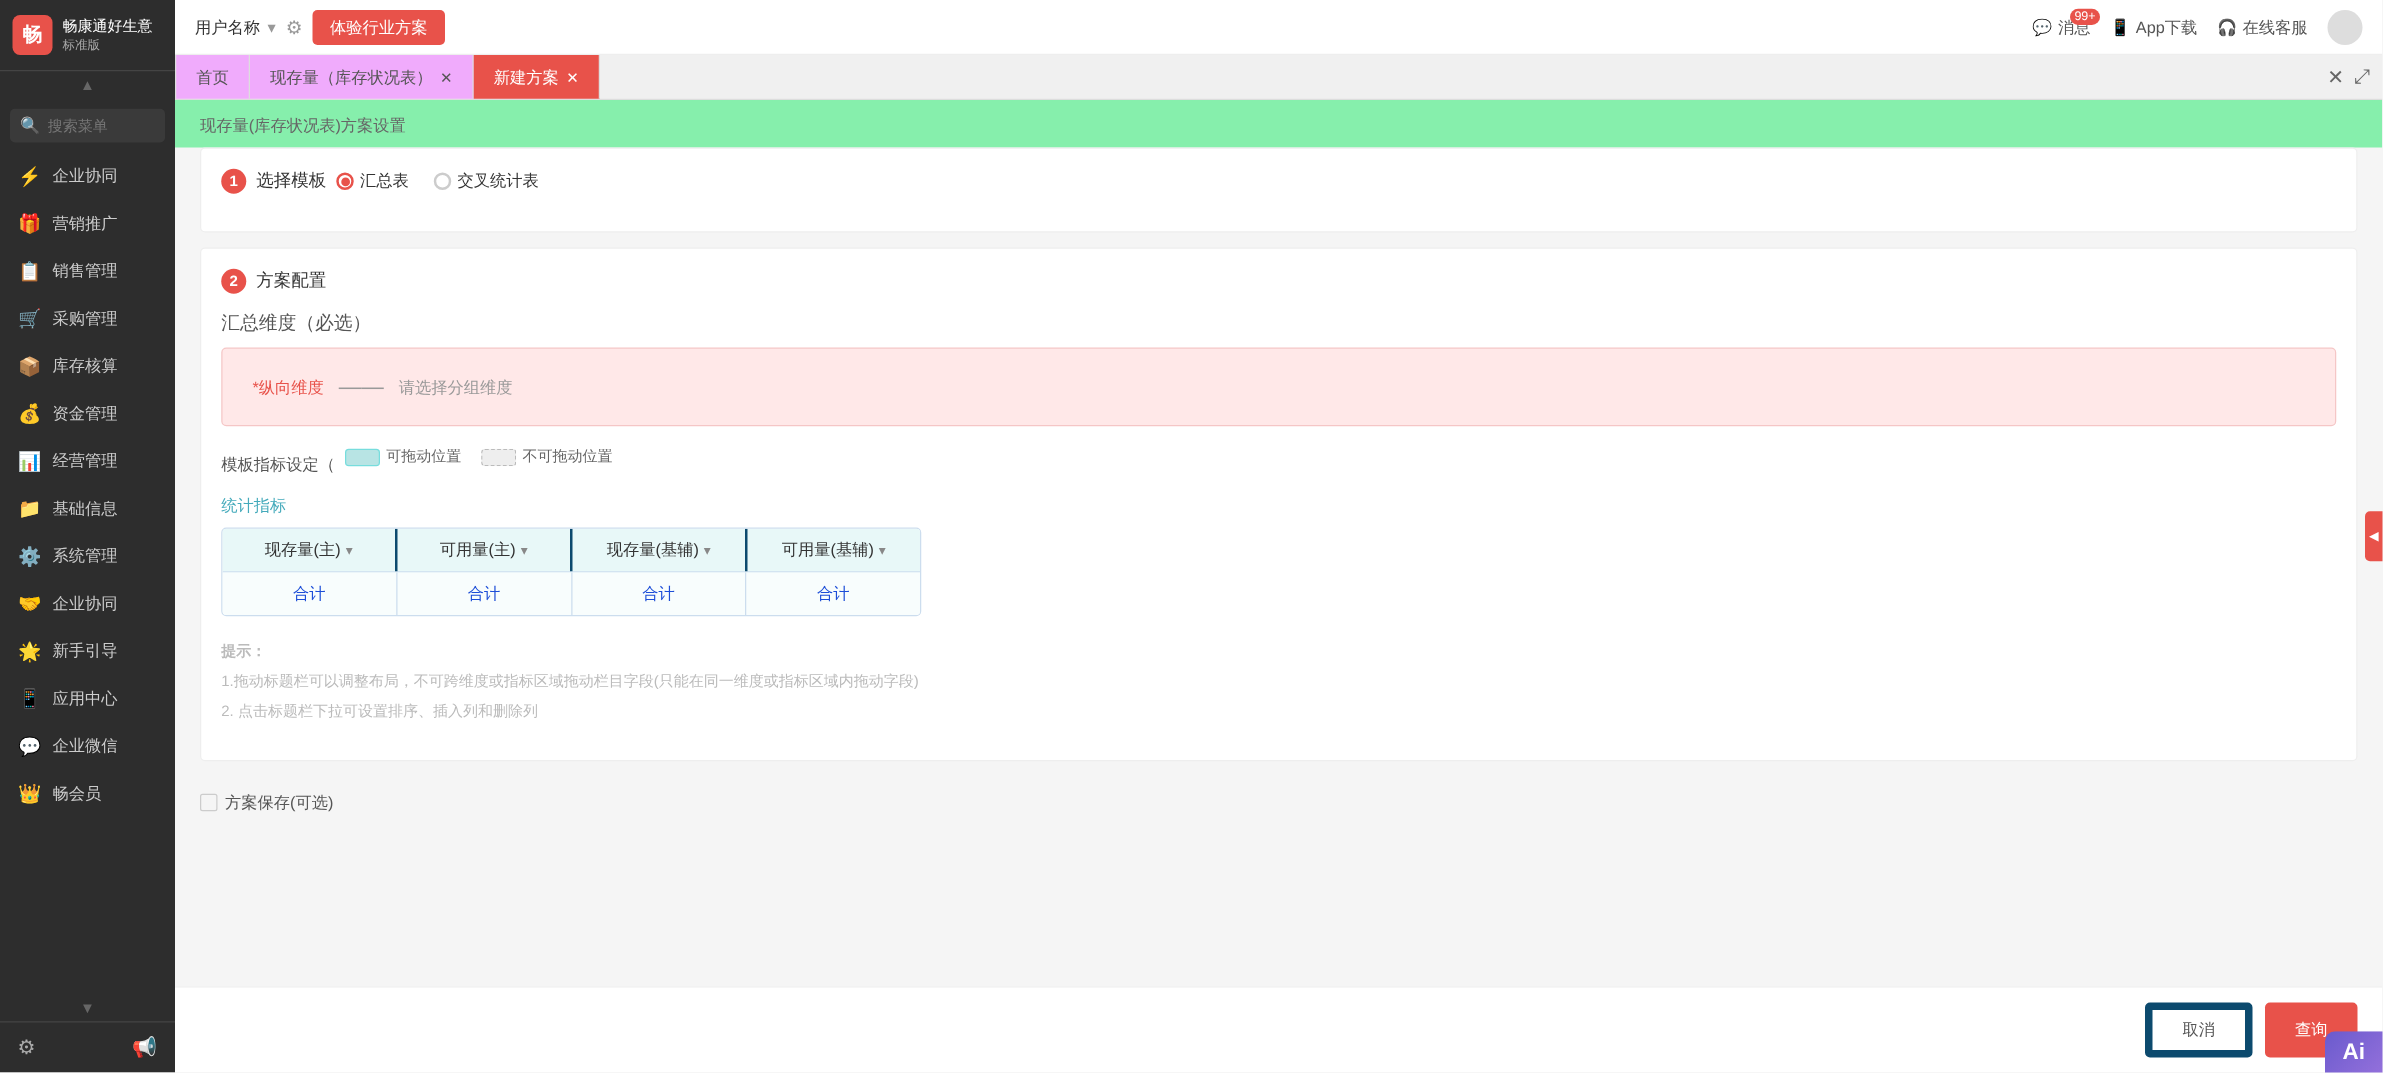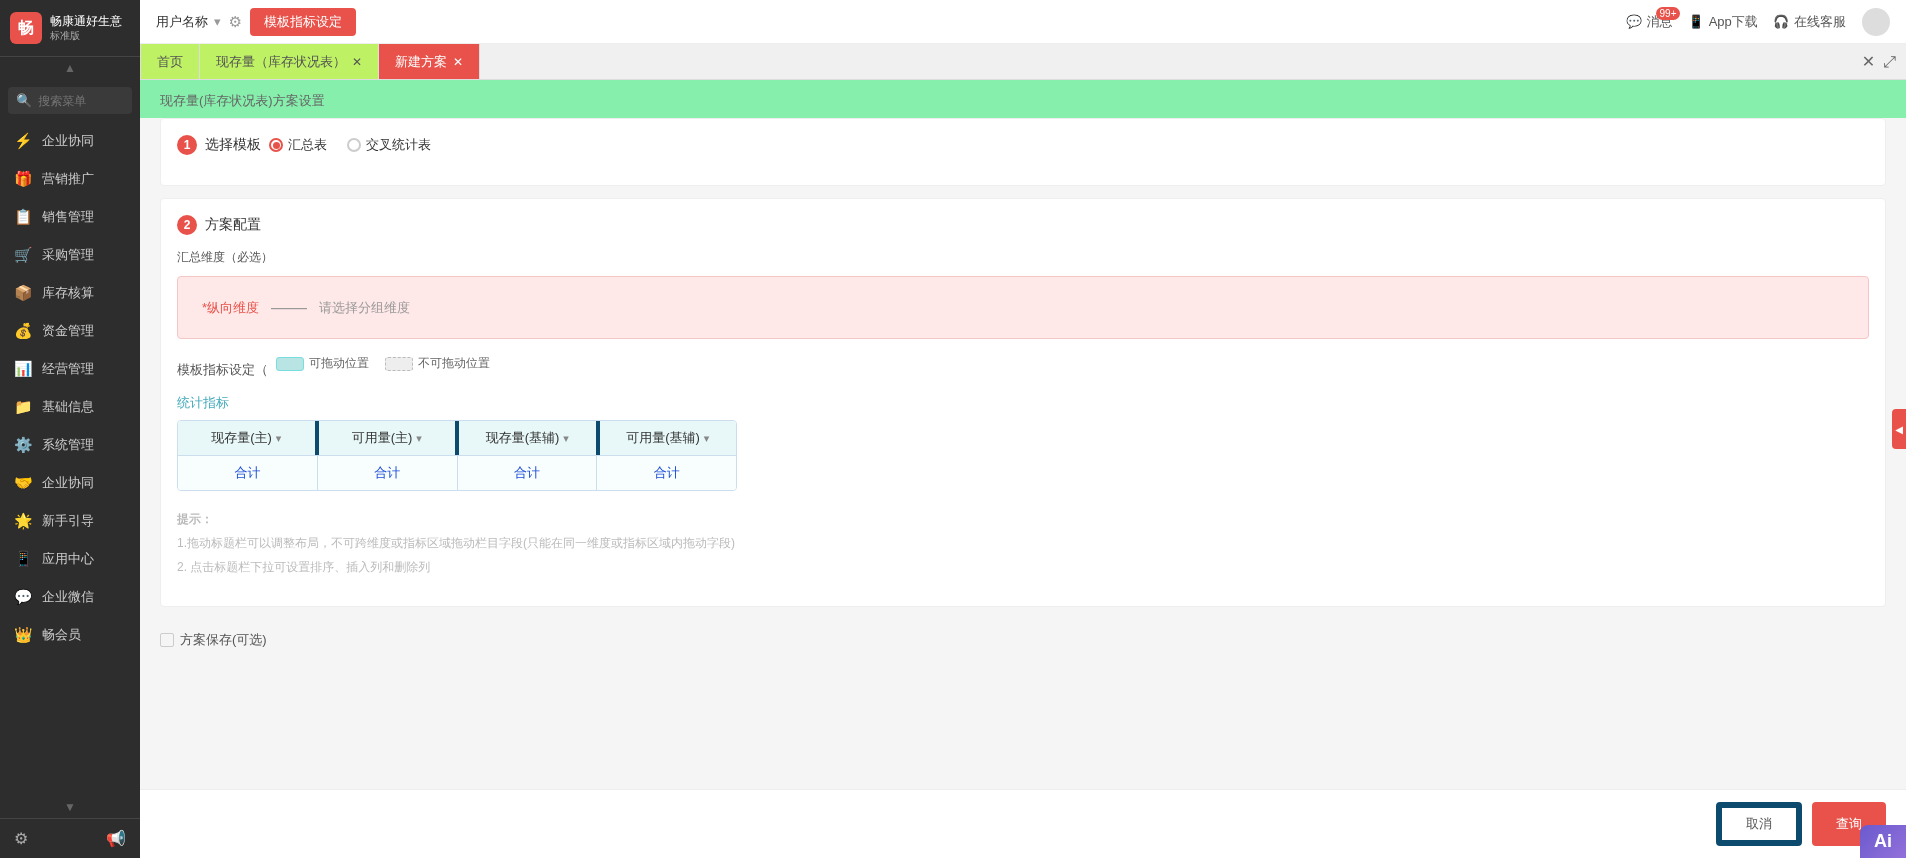--- a/index.html
+++ b/index.html
@@ -161,21 +161,21 @@
     .tab {
       display: flex;
       align-items: center;
       gap: 6px;
       padding: 0 16px;
       height: 100%;
       font-size: 13px;
       cursor: pointer;
       border-right: 1px solid #ddd;
       color: #555;
-      background: #bef264;
+      background: #f0abfc;
     }
     .tab.active {
       background: #e8524a;
       color: white;
       font-weight: 500;
     }
     .tab-close { font-size: 12px; cursor: pointer; }
     .tab-home { border-left: 1px solid #ddd; }
 
     .tab-bar-actions { margin-left: auto; display: flex; align-items: center; gap: 8px; padding-right: 10px; }
@@ -238,21 +238,21 @@
     }
     .radio-dot.checked::after {
       content: '';
       width: 7px; height: 7px;
       border-radius: 50%;
       background: #e8524a;
     }
     .radio-dot.unchecked { border-color: #ccc; }
 
     
-    .dimension-label { font-size: 12px; color: #555; margin-bottom: 10px; }
+    .dimension-label { font-size: 15px; color: #555; margin-bottom: 10px; }
 
     .dimension-area {
       background: #ffe8e8;
       border: 1px solid #f5c6c6;
       border-radius: 4px;
       padding: 20px 24px;
       display: flex;
       align-items: center;
       gap: 12px;
     }
@@ -276,21 +276,21 @@
     .stats-section { margin-top: 0; }
     .stats-title { font-size: 13px; color: #4ab; margin-bottom: 8px; font-weight: 500; }
 
     .stats-table { border: 1px solid #cde; border-radius: 4px; overflow: hidden; width: 560px; }
     .stats-table-header { display: flex; background: #e8f8f8; border-bottom: 1px solid #cde; }
     .stats-table-body { display: flex; background: #f8fdfd; }
 
     .stats-col {
       flex: 1;
       padding: 8px 10px;
-      border-right: 4px solid #0c4a6e;
+      border-right: 2px solid #0c4a6e;
       display: flex;
       align-items: center;
       justify-content: center;
       gap: 4px;
       font-size: 13px;
       color: #333;
     }
     .stats-col:last-child { border-right: none; text-align: right; }
     .stats-col-dropdown { color: #888; font-size: 11px; cursor: pointer; }
 
@@ -471,21 +471,21 @@
 
 <div class="main-area">
 
   <div class="topbar">
     <div class="topbar-left">
       <div class="topbar-user-area">
         <span class="topbar-user-name">用户名称</span>
         <span class="topbar-dropdown">▾</span>
       </div>
       <span class="topbar-gear">⚙</span>
-      <button class="topbar-trial-btn">模板指标设定</button>
+      <button class="topbar-trial-btn">体验行业方案</button>
     </div>
     <div class="topbar-right">
       <div class="topbar-icon-group">
         <span>💬</span>
         <span>消息</span>
         <span class="badge">99+</span>
       </div>
       <div class="topbar-icon-group">
         <span>📱</span>
         <span>App下载</span>

